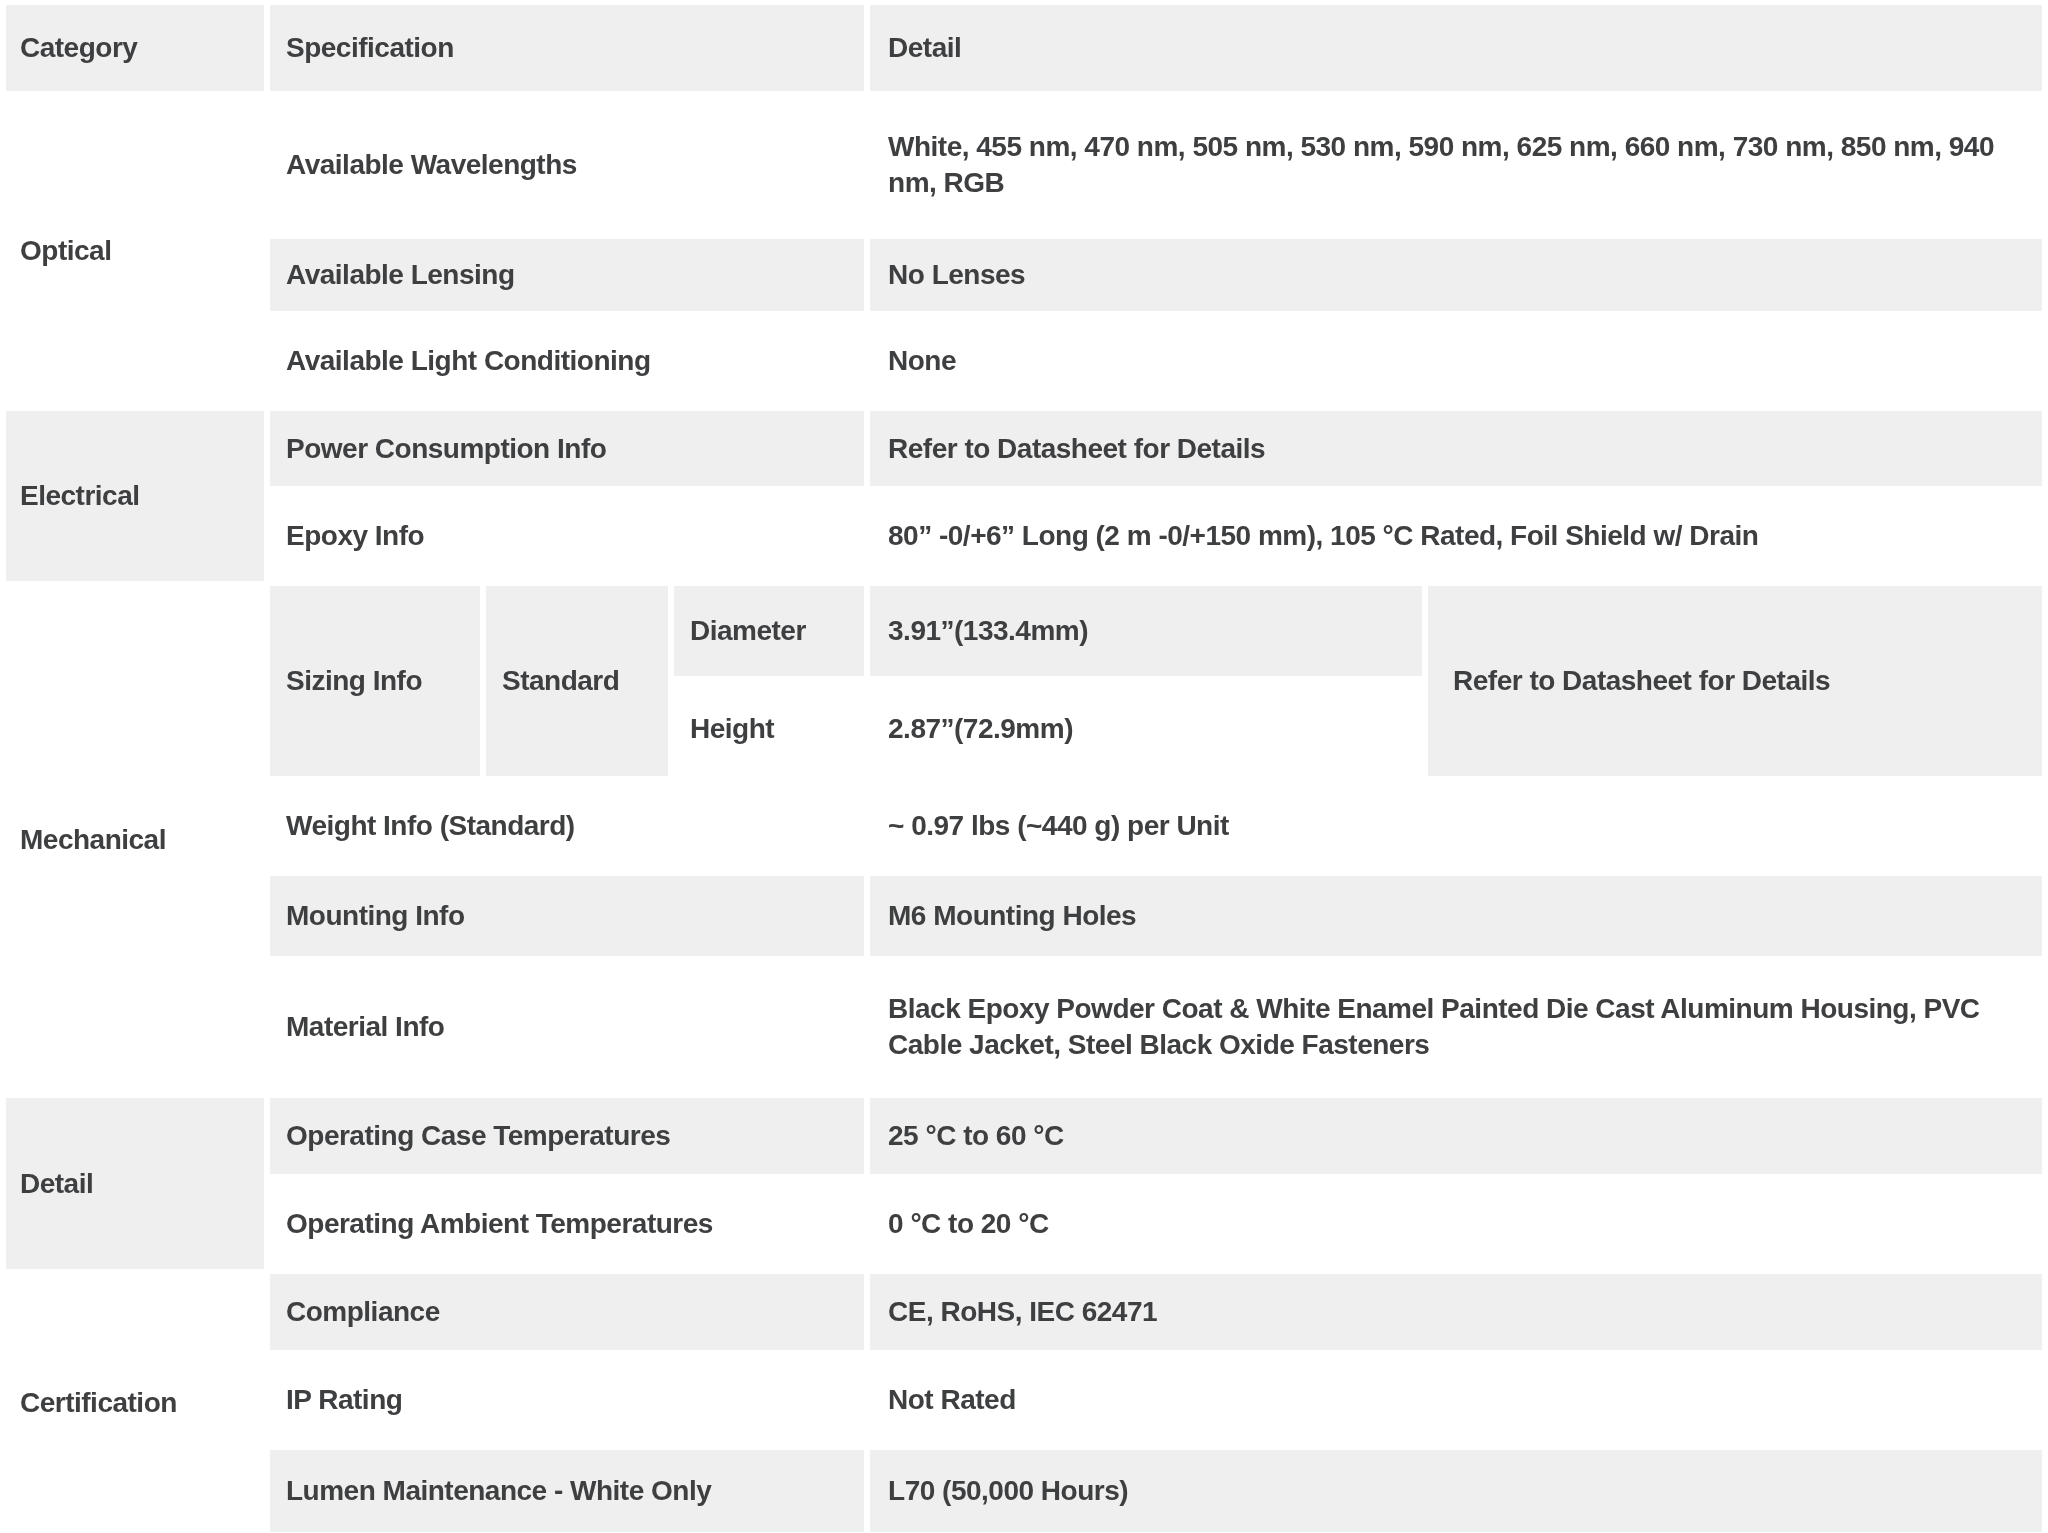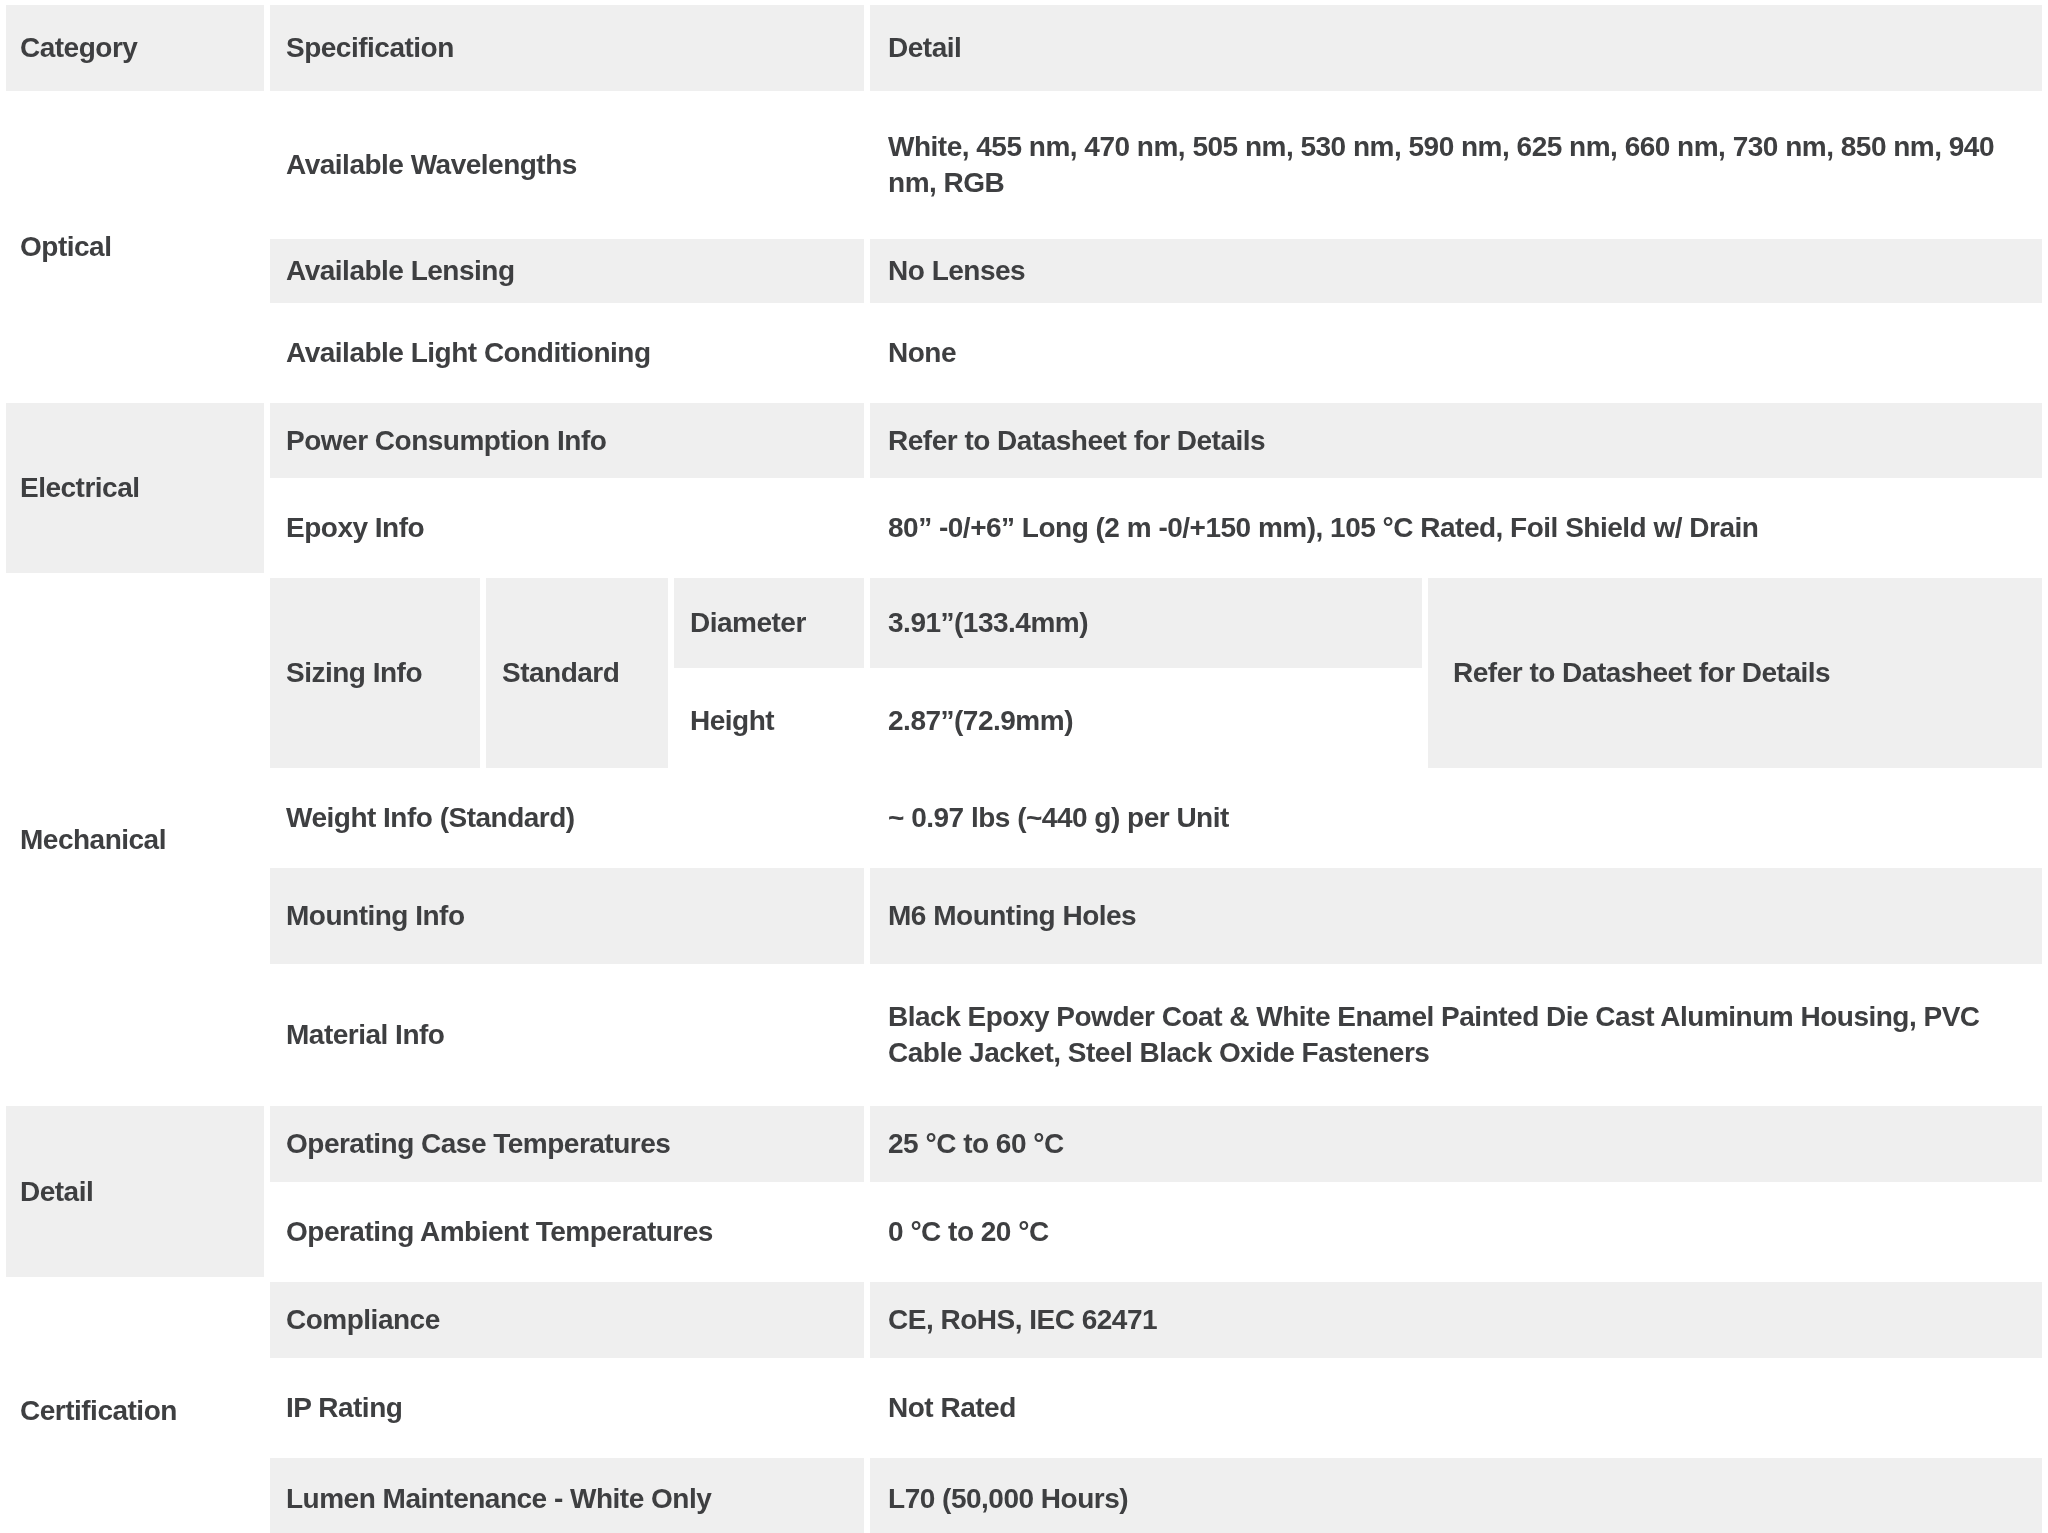--- a/index.html
+++ b/index.html
@@ -53,21 +53,21 @@
       <td class="g cat">Category</td>
       <td class="g" colspan="3">Specification</td>
       <td class="g det" colspan="2">Detail</td>
     </tr>
 
     <tr style="height:138px">
       <td class="cat" rowspan="3">Optical</td>
       <td colspan="3">Available Wavelengths</td>
       <td class="det" colspan="2">White, 455 nm, 470 nm, 505 nm, 530 nm, 590 nm, 625 nm, 660 nm, 730 nm, 850 nm, 940 nm, RGB</td>
     </tr>
-    <tr style="height:64px">
+    <tr style="height:72px">
       <td class="g" colspan="3">Available Lensing</td>
       <td class="g det" colspan="2">No Lenses</td>
     </tr>
     <tr style="height:90px">
       <td colspan="3">Available Light Conditioning</td>
       <td class="det" colspan="2">None</td>
     </tr>
 
     <tr style="height:75px">
       <td class="g cat" rowspan="2">Electrical</td>
@@ -88,21 +88,21 @@
       <td class="g note" rowspan="2">Refer to Datasheet for Details</td>
     </tr>
     <tr style="height:95px">
       <td>Height</td>
       <td class="det">2.87”(72.9mm)</td>
     </tr>
     <tr style="height:90px">
       <td colspan="3">Weight Info (Standard)</td>
       <td class="det" colspan="2">~ 0.97 lbs (~440 g) per Unit</td>
     </tr>
-    <tr style="height:96px">
+    <tr style="height:80px">
       <td class="g" colspan="3">Mounting Info</td>
       <td class="g det" colspan="2">M6 Mounting Holes</td>
     </tr>
     <tr style="height:132px">
       <td colspan="3">Material Info</td>
       <td class="det" colspan="2">Black Epoxy Powder Coat &amp; White Enamel Painted Die Cast Aluminum Housing, PVC Cable Jacket, Steel Black Oxide Fasteners</td>
     </tr>
 
     <tr style="height:76px">
       <td class="g cat" rowspan="2">Detail</td>

